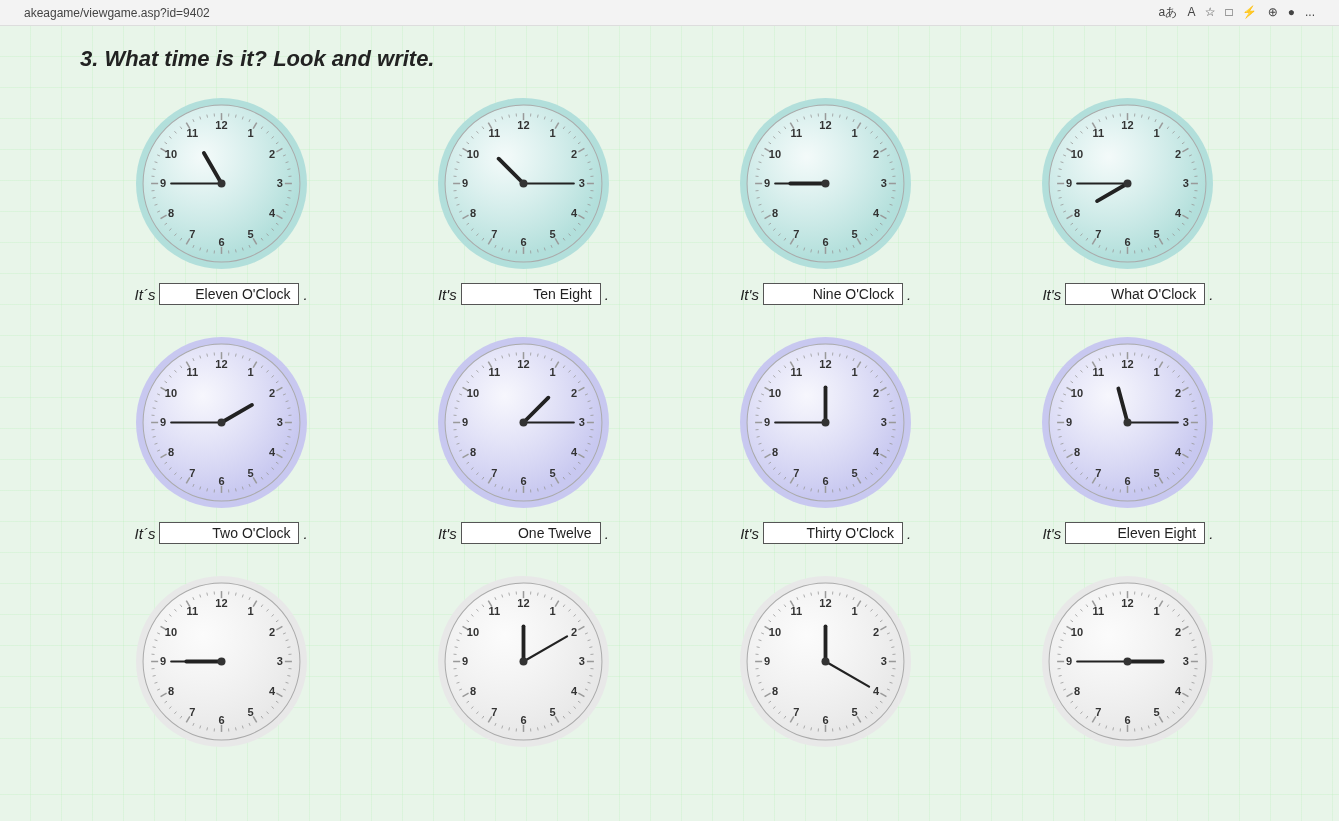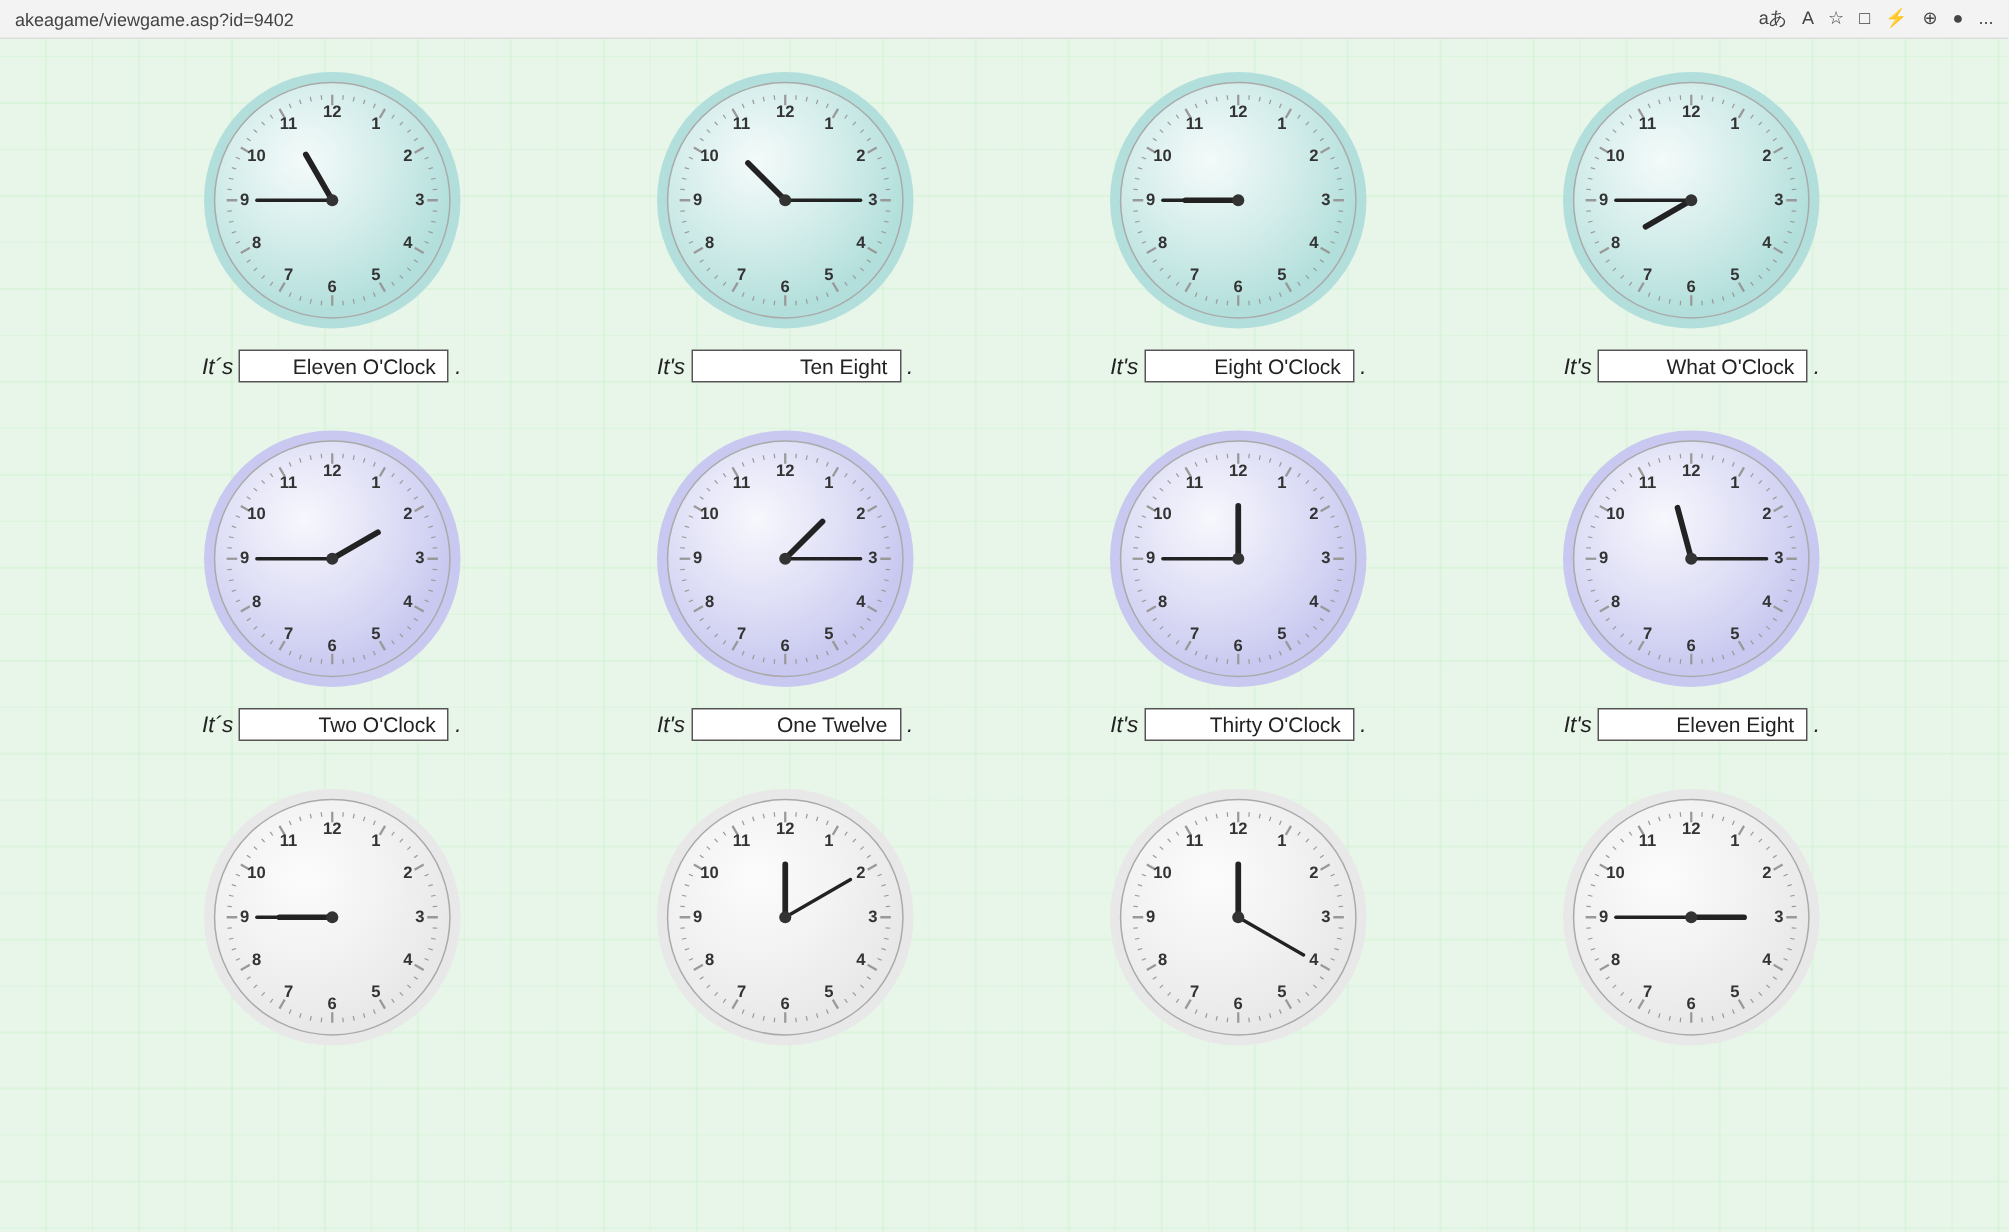--- a/index.html
+++ b/index.html
@@ -9,21 +9,21 @@
       background-image: repeating-linear-gradient(
         0deg, transparent, transparent 30px, rgba(144,238,144,0.15) 30px, rgba(144,238,144,0.15) 31px
       ), repeating-linear-gradient(
         90deg, transparent, transparent 30px, rgba(144,238,144,0.15) 30px, rgba(144,238,144,0.15) 31px
       );
       overflow-x: hidden;
     }
     .browser-bar {
       background: #f3f3f3;
       border-bottom: 1px solid #ddd;
-      padding: 4px 10px;
+      padding: 4px 24px;
       font-size: 12px;
       color: #444;
       display: flex;
       align-items: center;
       justify-content: space-between;
     }
     .main-content {
       padding: 20px 70px 20px 80px;
     }
     .page-title {
@@ -74,20 +74,21 @@
   </style>
 </head>
 <body>
 
 <div class="browser-bar">
   <span>akeagame/viewgame.asp?id=9402</span>
   <span>aあ &nbsp; A &nbsp; ☆ &nbsp; □ &nbsp; ⚡ &nbsp; ⊕ &nbsp; ● &nbsp; ...</span>
 </div>
 
 <div class="main-content">
+  <div class="page-title">3. What time is it? Look and write.</div>
 
   <div class="clocks-grid" id="clocks-grid">
 
   <div class="clock-item">
         <div class="clock-wrapper"><svg class="clock-svg" viewBox="0 0 174 174" xmlns="http://www.w3.org/2000/svg">
     <defs>
       <radialGradient id="cg0" cx="38%" cy="33%" r="65%">
         <stop offset="0%" stop-color="white" stop-opacity="0.85"></stop>
         <stop offset="100%" stop-color="#b2dfdb" stop-opacity="1"></stop>
       </radialGradient>
@@ -349,21 +350,21 @@
             <text x="29.0" y="87.0" text-anchor="middle" dominant-baseline="central" font-size="11" font-family="Arial" fill="#333" font-weight="bold">9</text>
             <text x="36.8" y="58.0" text-anchor="middle" dominant-baseline="central" font-size="11" font-family="Arial" fill="#333" font-weight="bold">10</text>
             <text x="58.0" y="36.8" text-anchor="middle" dominant-baseline="central" font-size="11" font-family="Arial" fill="#333" font-weight="bold">11</text>
             <text x="87.0" y="29.0" text-anchor="middle" dominant-baseline="central" font-size="11" font-family="Arial" fill="#333" font-weight="bold">12</text>
     <line x1="87" y1="87" x2="37.0" y2="87.0" stroke="#222" stroke-width="2.2" stroke-linecap="round"></line>
     <line x1="87" y1="87" x2="52.0" y2="87.0" stroke="#222" stroke-width="3.8" stroke-linecap="round"></line>
     <circle cx="87" cy="87" r="4" fill="#333"></circle>
   </svg></div>
         <div class="answer-line">
           <span>It's</span>
-          <span class="answer-box">Eight O'Clock</span>
+          <span class="answer-box">Nine O'Clock</span>
           <span>.</span>
         </div>
       </div>
       <div class="clock-item">
         <div class="clock-wrapper"><svg class="clock-svg" viewBox="0 0 174 174" xmlns="http://www.w3.org/2000/svg">
     <defs>
       <radialGradient id="cg3" cx="38%" cy="33%" r="65%">
         <stop offset="0%" stop-color="white" stop-opacity="0.85"></stop>
         <stop offset="100%" stop-color="#b2dfdb" stop-opacity="1"></stop>
       </radialGradient>

